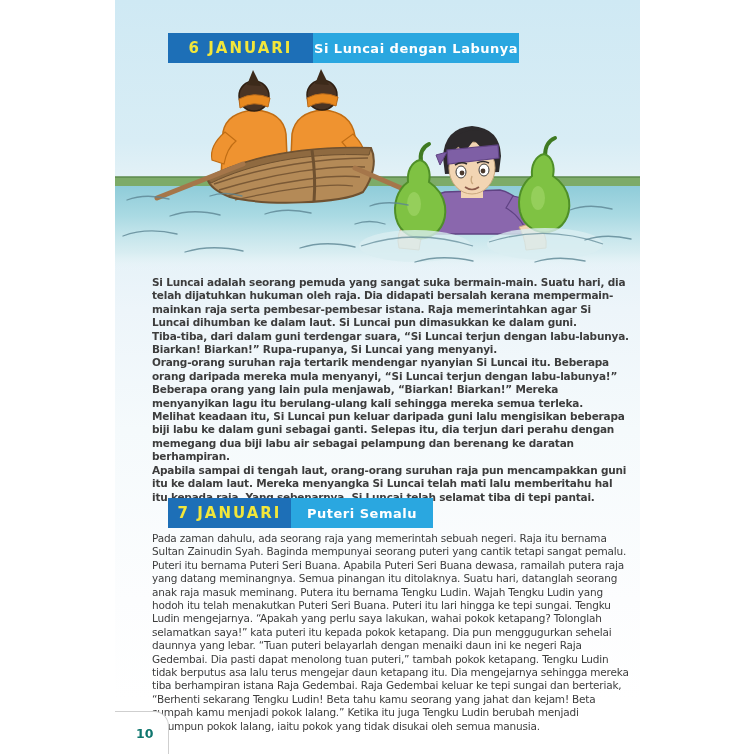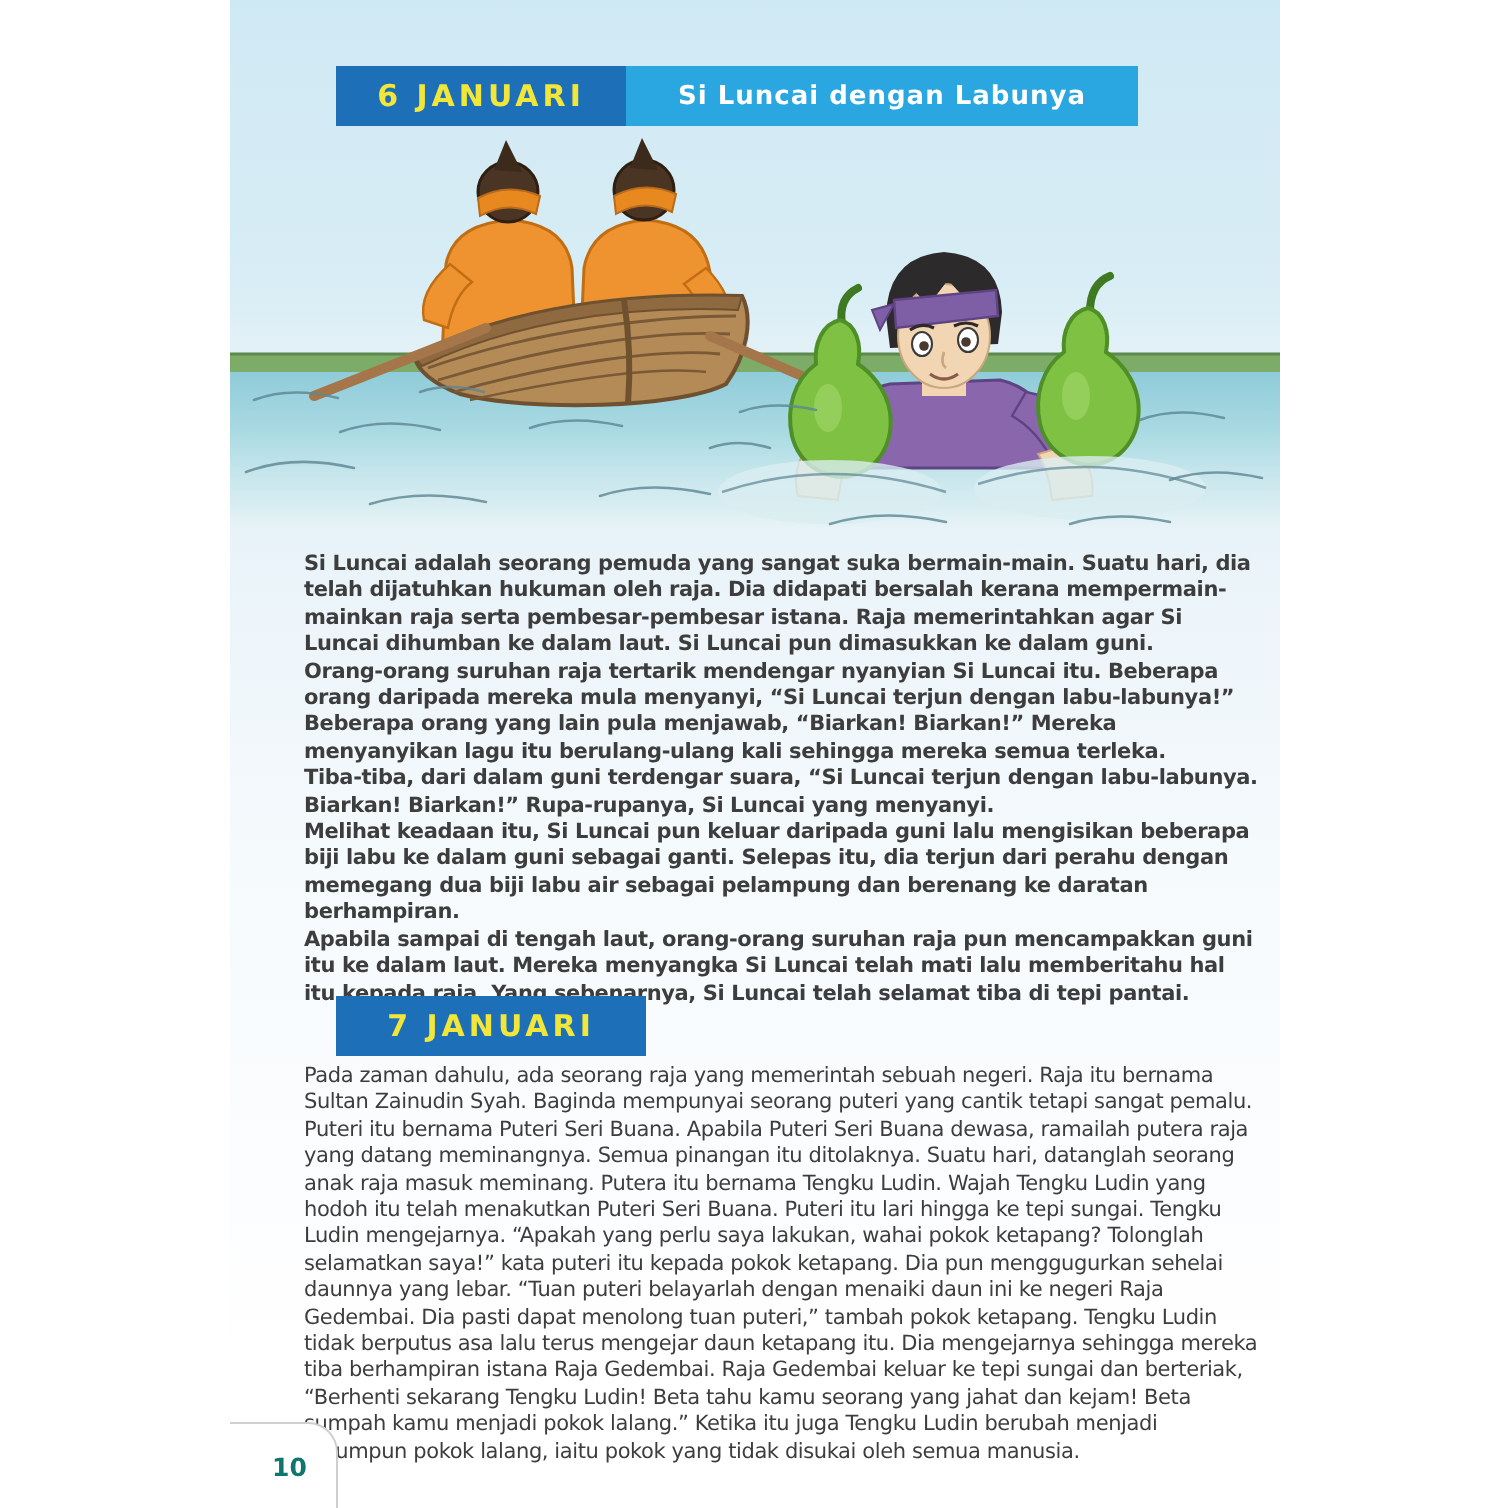--- a/index.html
+++ b/index.html
@@ -14,26 +14,26 @@
   }
   .illustration{position:absolute;left:0;top:0;width:525px;height:272px;display:block;}
   .banner{position:absolute;display:flex;height:30px;padding-left:28px;}
   .banner-1{left:25px;top:33px;}
   .banner-2{left:25px;top:498px;}
   .banner-date{
     background:#1d6fb7;color:#f2e63a;font-weight:bold;font-size:15px;letter-spacing:2px;
     display:flex;align-items:center;justify-content:center;height:30px;
   }
   .banner-1 .banner-date{width:145px;}
-  .banner-2 .banner-date{width:155px;}
+  .banner-2 .banner-date{width:123px;}
   .banner-title{
     background:#2aa7e0;color:#ffffff;font-weight:bold;font-size:13px;letter-spacing:0.5px;
     display:flex;align-items:center;justify-content:center;height:30px;
   }
-  .banner-1 .banner-title{width:256px;}
+  .banner-1 .banner-title{width:206px;}
   .banner-2 .banner-title{width:142px;}
   .story-text{position:absolute;left:37px;width:478px;}
   .story-text-1{top:276px;font-weight:bold;}
   .story-text-2{top:532px;}
   .story-text p{
     margin:0;font-size:10.5px;line-height:13.4px;letter-spacing:-0.2px;
     color:#3d3d3d;text-align:left;
   }
   .page-tab{
     position:absolute;left:0;bottom:0;width:53px;height:42px;background:#ffffff;
@@ -155,30 +155,31 @@
     </g>
   </svg>
 
   <section>
     <div class="banner banner-1">
       <div class="banner-date">6 JANUARI</div>
       <div class="banner-title">Si Luncai dengan Labunya</div>
     </div>
     <div class="story-text story-text-1">
       <p>Si Luncai adalah seorang pemuda yang sangat suka bermain-main. Suatu hari, dia telah dijatuhkan hukuman oleh raja. Dia didapati bersalah kerana mempermain-mainkan raja serta pembesar-pembesar istana. Raja memerintahkan agar Si Luncai dihumban ke dalam laut. Si Luncai pun dimasukkan ke dalam guni.</p>
+      <p>Tiba-tiba, dari dalam guni terdengar suara, “Si Luncai terjun dengan labu-labunya. Biarkan! Biarkan!” Rupa-rupanya, Si Luncai yang menyanyi.</p>
       <p>Orang-orang suruhan raja tertarik mendengar nyanyian Si Luncai itu. Beberapa orang daripada mereka mula menyanyi, “Si Luncai terjun dengan labu-labunya!” Beberapa orang yang lain pula menjawab, “Biarkan! Biarkan!” Mereka menyanyikan lagu itu berulang-ulang kali sehingga mereka semua terleka.</p>
-      <p>Tiba-tiba, dari dalam guni terdengar suara, “Si Luncai terjun dengan labu-labunya. Biarkan! Biarkan!” Rupa-rupanya, Si Luncai yang menyanyi.</p>
       <p>Melihat keadaan itu, Si Luncai pun keluar daripada guni lalu mengisikan beberapa biji labu ke dalam guni sebagai ganti. Selepas itu, dia terjun dari perahu dengan memegang dua biji labu air sebagai pelampung dan berenang ke daratan berhampiran.</p>
       <p>Apabila sampai di tengah laut, orang-orang suruhan raja pun mencampakkan guni itu ke dalam laut. Mereka menyangka Si Luncai telah mati lalu memberitahu hal itu kepada raja. Yang sebenarnya, Si Luncai telah selamat tiba di tepi pantai.</p>
     </div>
   </section>
 
   <section>
     <div class="banner banner-2">
       <div class="banner-date">7 JANUARI</div>
+      <div class="banner-title">Puteri Semalu</div>
     </div>
     <div class="story-text story-text-2">
       <p>Pada zaman dahulu, ada seorang raja yang memerintah sebuah negeri. Raja itu bernama Sultan Zainudin Syah. Baginda mempunyai seorang puteri yang cantik tetapi sangat pemalu. Puteri itu bernama Puteri Seri Buana. Apabila Puteri Seri Buana dewasa, ramailah putera raja yang datang meminangnya. Semua pinangan itu ditolaknya. Suatu hari, datanglah seorang anak raja masuk meminang. Putera itu bernama Tengku Ludin. Wajah Tengku Ludin yang hodoh itu telah menakutkan Puteri Seri Buana. Puteri itu lari hingga ke tepi sungai. Tengku Ludin mengejarnya. “Apakah yang perlu saya lakukan, wahai pokok ketapang? Tolonglah selamatkan saya!” kata puteri itu kepada pokok ketapang. Dia pun menggugurkan sehelai daunnya yang lebar. “Tuan puteri belayarlah dengan menaiki daun ini ke negeri Raja Gedembai. Dia pasti dapat menolong tuan puteri,” tambah pokok ketapang. Tengku Ludin tidak berputus asa lalu terus mengejar daun ketapang itu. Dia mengejarnya sehingga mereka tiba berhampiran istana Raja Gedembai. Raja Gedembai keluar ke tepi sungai dan berteriak, “Berhenti sekarang Tengku Ludin! Beta tahu kamu seorang yang jahat dan kejam! Beta sumpah kamu menjadi pokok lalang.” Ketika itu juga Tengku Ludin berubah menjadi serumpun pokok lalang, iaitu pokok yang tidak disukai oleh semua manusia.</p>
     </div>
   </section>
 
   <div class="page-tab">
     <span class="page-number">10</span>
   </div>
 

